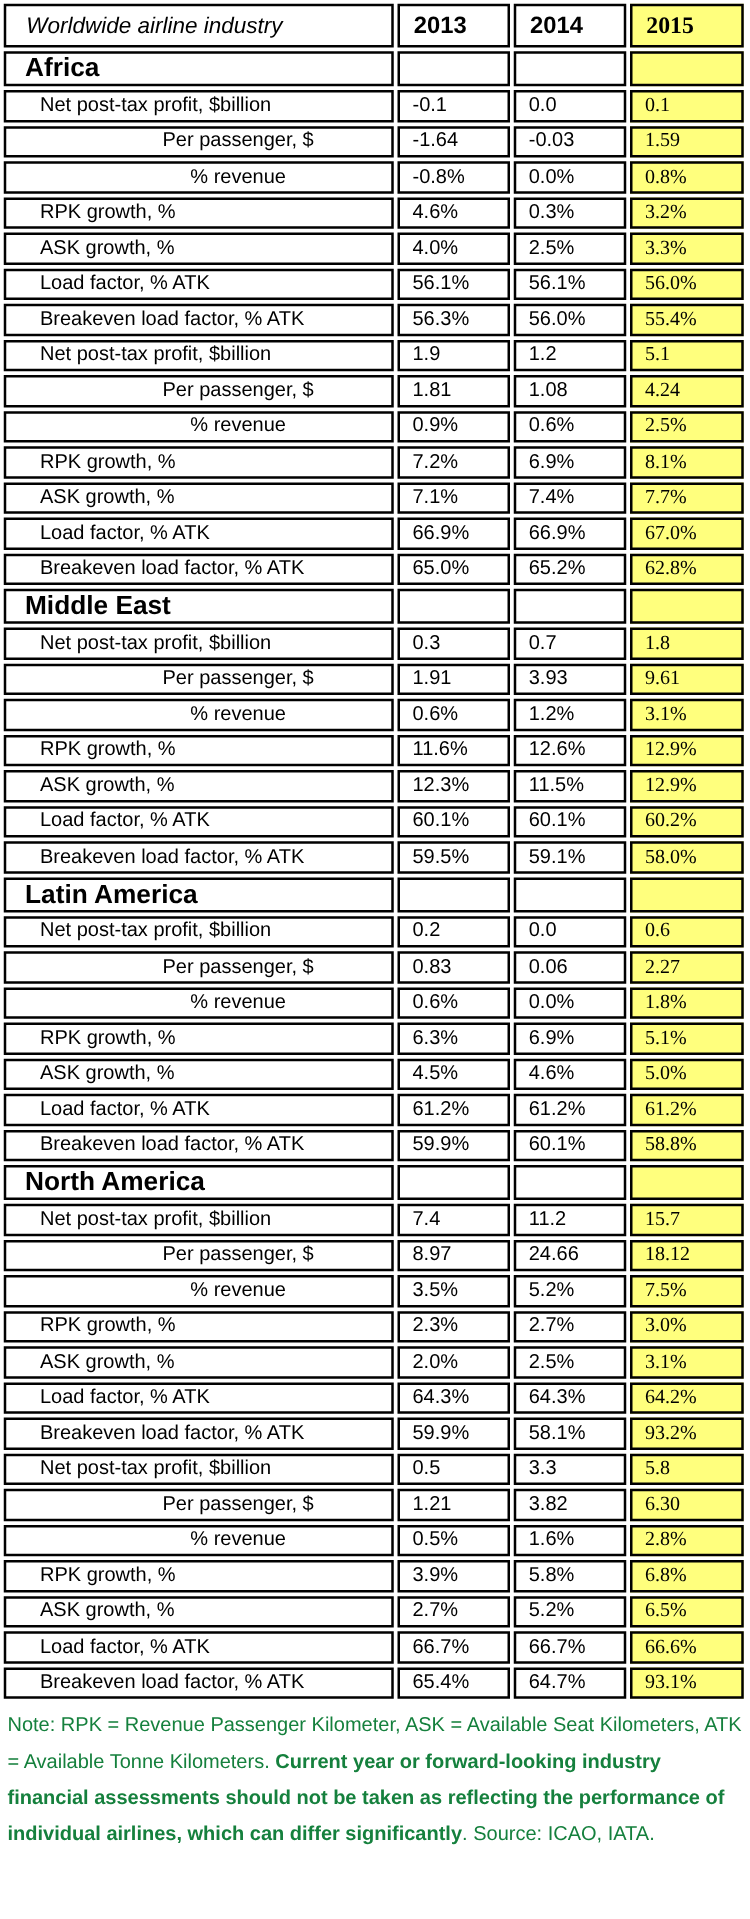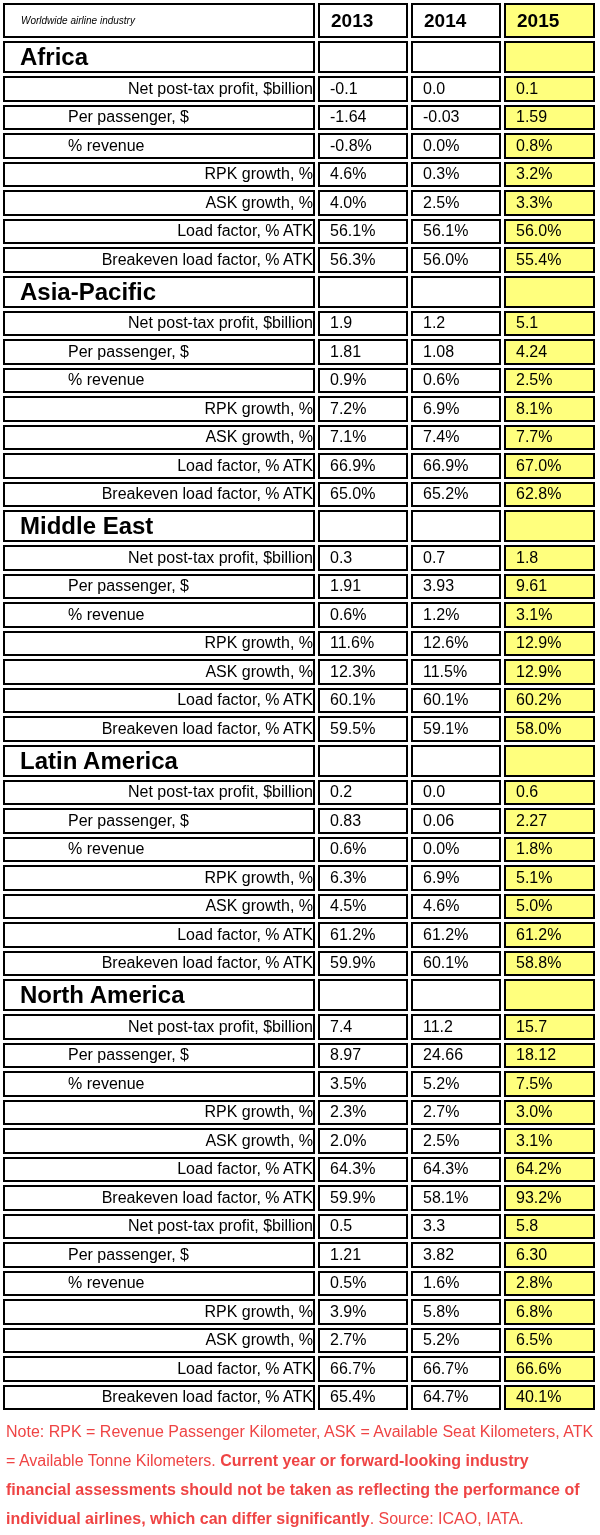--- a/index.html
+++ b/index.html
@@ -27,43 +27,43 @@
     padding: 0;
     font-size: 16px;
     vertical-align: middle;
     white-space: nowrap;
     overflow: hidden;
     background: #ffffff;
   }
   thead td { height: 35px; }
   .title-cell {
     font-style: italic;
-    font-size: 10px;
+    font-size: 18px;
     padding-left: 16px;
   }
   .year-cell {
     font-weight: bold;
     font-size: 19px;
     padding-left: 11px;
   }
   .region-cell {
     font-weight: bold;
-    font-size: 24px;
+    font-size: 21px;
     padding-left: 15px;
   }
-  .label-cell.lvl1 { padding-left: 27px; text-align: right; }
-  .label-cell.lvl2 { padding-left: 63px; }
+  .label-cell.lvl1 { padding-left: 27px; }
+  .label-cell.lvl2 { padding-left: 63px; text-align: center; }
   .val-cell { padding-left: 10px; }
-  .hl { background: #FFFF7D; }
+  .hl { background: #FFFF7D; font-family: Liberation Serif, serif; }
   .note {
     margin: 2px 0 0 0;
     padding: 2px 6px 0 6px;
     font-size: 16px;
     line-height: 29px;
-    color: #ef4444;
+    color: #15803d;
   }
   .note .b { font-weight: bold; }
 </style>
 </head>
 <body>
 
 <div class="page">
   <table class="airline">
     <colgroup>
       <col style="width:312px">
@@ -122,26 +122,20 @@
           <td class="val-cell">56.1%</td>
           <td class="val-cell hl">56.0%</td>
         </tr>
         <tr>
           <td class="label-cell lvl1">Breakeven load factor, % ATK</td>
           <td class="val-cell">56.3%</td>
           <td class="val-cell">56.0%</td>
           <td class="val-cell hl">55.4%</td>
         </tr>
         <tr>
-          <td class="region-cell">Asia-Pacific</td>
-          <td class="val-cell"></td>
-          <td class="val-cell"></td>
-          <td class="val-cell hl"></td>
-        </tr>
-        <tr>
           <td class="label-cell lvl1">Net post-tax profit, $billion</td>
           <td class="val-cell">1.9</td>
           <td class="val-cell">1.2</td>
           <td class="val-cell hl">5.1</td>
         </tr>
         <tr>
           <td class="label-cell lvl2">Per passenger, $</td>
           <td class="val-cell">1.81</td>
           <td class="val-cell">1.08</td>
           <td class="val-cell hl">4.24</td>
@@ -353,19 +347,19 @@
         <tr>
           <td class="label-cell lvl1">Load factor, % ATK</td>
           <td class="val-cell">66.7%</td>
           <td class="val-cell">66.7%</td>
           <td class="val-cell hl">66.6%</td>
         </tr>
         <tr>
           <td class="label-cell lvl1">Breakeven load factor, % ATK</td>
           <td class="val-cell">65.4%</td>
           <td class="val-cell">64.7%</td>
-          <td class="val-cell hl">40.1%</td>
+          <td class="val-cell hl">93.1%</td>
         </tr>
       </tbody>
   </table>
 
   <p class="note"><span>Note: RPK = Revenue Passenger Kilometer, ASK = Available Seat Kilometers, ATK = Available Tonne Kilometers.  </span><span class="b">Current year or forward-looking industry financial assessments should not be taken as reflecting the performance of individual airlines, which can differ significantly</span><span>.  Source: ICAO, IATA.</span></p>
 </div>
 
 </body></html>

